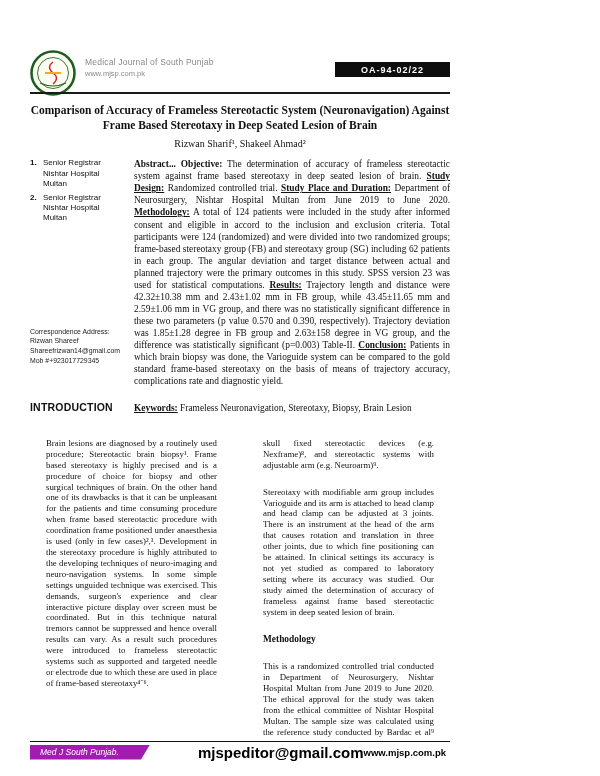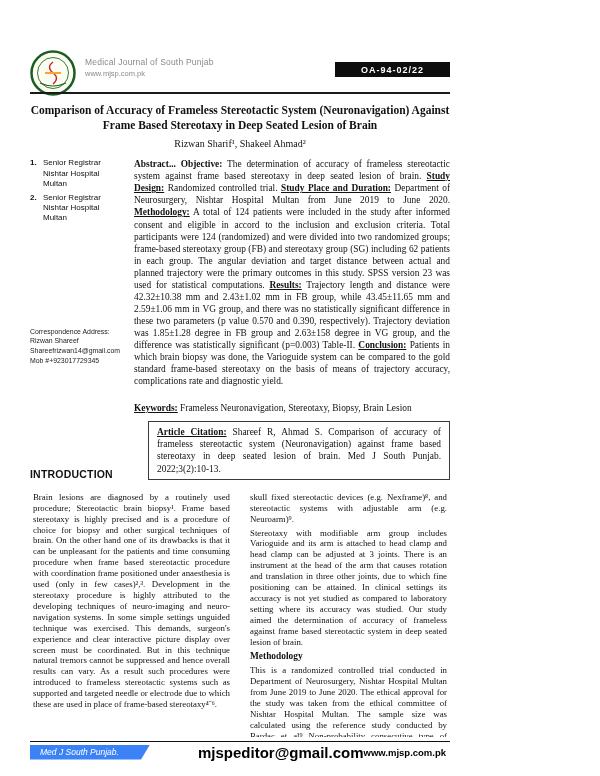--- a/index.html
+++ b/index.html
@@ -36,31 +36,31 @@
   .abstract{font-size:9.4px;line-height:1.28;text-align:justify;margin:0;}
   .abstract b.u,.keywords b,.citation-box b{text-decoration:underline;}
   .keywords{font-size:9.4px;margin-top:16px;}
   .citation-box{
     border:1.5px solid #3a3a3a;margin-top:8px;margin-left:14px;
     padding:4px 8px;font-size:9.4px;line-height:1.3;text-align:justify;
   }
   
   .columns{display:flex;gap:14px;margin-top:9px;flex:1;overflow:hidden;}
   .col{flex:1;font-size:8.8px;line-height:1.24;text-align:justify;}
-  .col p{margin:3px;}
+  .col p{margin:16px;}
   .col .heading{font-weight:bold;font-size:9.4px;}
   
   footer{margin-top:auto;padding-top:4px;}
   .footer-rule{border-top:1.8px solid #101010;}
   .footer-bar{
     display:flex;align-items:center;height:16px;margin-top:2px;
     font-family:"Liberation Sans",sans-serif;
   }
   .footer-journal{
-    background:#3b82f6;color:#fff;font-style:italic;font-size:8.5px;
+    background:#a21caf;color:#fff;font-style:italic;font-size:8.5px;
     padding:2.5px 18px 2.5px 10px;
     clip-path:polygon(0 0,100% 0,calc(100% - 9px) 100%,0 100%);
     min-width:120px;box-sizing:border-box;
   }
   .footer-email{font-weight:bold;font-size:15px;margin-left:48px;color:#000;}
   .footer-site{font-weight:bold;font-size:9.5px;margin-left:auto;margin-right:42px;color:#000;}
   .footer-page{
     background:#14143a;color:#fff;font-size:9px;font-weight:bold;
     padding:2.5px 13px;
   }
@@ -116,24 +116,20 @@
         <span><b class="u">Study Design:</b> <span>Randomized controlled trial.</span></span>
         <span><b class="u">Study Place and Duration:</b> <span>Department of Neurosurgery, Nishtar Hospital Multan from June 2019 to June 2020.</span></span>
         <span><b class="u">Methodology:</b> <span>A total of 124 patients were included in the study after informed consent and eligible in accord to the inclusion and exclusion criteria. Total participants were 124 (randomized) and were divided into two randomized groups; frame-based stereotaxy group (FB) and stereotaxy group (SG) including 62 patients in each group. The angular deviation and target distance between actual and planned trajectory were the primary outcomes in this study. SPSS version 23 was used for statistical computations.</span></span>
         <span><b class="u">Results:</b> <span>Trajectory length and distance were 42.32±10.38 mm and 2.43±1.02 mm in FB group, while 43.45±11.65 mm and 2.59±1.06 mm in VG group, and there was no statistically significant difference in these two parameters (p value 0.570 and 0.390, respectively). Trajectory deviation was 1.85±1.28 degree in FB group and 2.63±158 degree in VG group, and the difference was statistically significant (p=0.003) Table-II.</span></span>
         <span><b class="u">Conclusion:</b> <span>Patients in which brain biopsy was done, the Varioguide system can be compared to the gold standard frame-based stereotaxy on the basis of means of trajectory accuracy, complications rate and diagnostic yield.</span></span>
       </p>
       <div class="keywords">
         <b>Keywords:</b>
         <span>Frameless Neuronavigation, Stereotaxy, Biopsy, Brain Lesion</span>
       </div>
-      <div class="citation-box">
-        <b>Article Citation:</b>
-        <span>Shareef R, Ahmad S. Comparison of accuracy of frameless stereotactic system (Neuronavigation) against frame based stereotaxy in deep seated lesion of brain. Med J South Punjab. 2022;3(2):10-13.</span>
-      </div>
     </div>
   </div>
 
   <div class="columns">
     <div class="col">
       <p>Brain lesions are diagnosed by a routinely used procedure; Stereotactic brain biopsy¹. Frame based stereotaxy is highly precised and is a procedure of choice for biopsy and other surgical techniques of brain. On the other hand one of its drawbacks is that it can be unpleasant for the patients and time consuming procedure when frame based stereotactic procedure with coordination frame positioned under anaesthesia is used (only in few cases)²,³. Development in the stereotaxy procedure is highly attributed to the developing techniques of neuro-imaging and neuro-navigation systems. In some simple settings unguided technique was exercised. This demands, surgeon's experience and clear interactive picture display over screen must be coordinated. But in this technique natural tremors cannot be suppressed and hence overall results can vary. As a result such procedures were introduced to frameless stereotactic systems such as supported and targeted needle or electrode due to which these are used in place of frame-based stereotaxy⁴⁻⁶.</p>
     </div>
     <div class="col">
       <p>skull fixed stereotactic devices (e.g. Nexframe)⁸, and stereotactic systems with adjustable arm (e.g. Neuroarm)⁹.</p>
       <p>Stereotaxy with modifiable arm group includes Varioguide and its arm is attached to head clamp and head clamp can be adjusted at 3 joints. There is an instrument at the head of the arm that causes rotation and translation in three other joints, due to which fine positioning can be attained. In clinical settings its accuracy is not yet studied as compared to laboratory setting where its accuracy was studied. Our study aimed the determination of accuracy of frameless against frame based stereotactic system in deep seated lesion of brain.</p>

